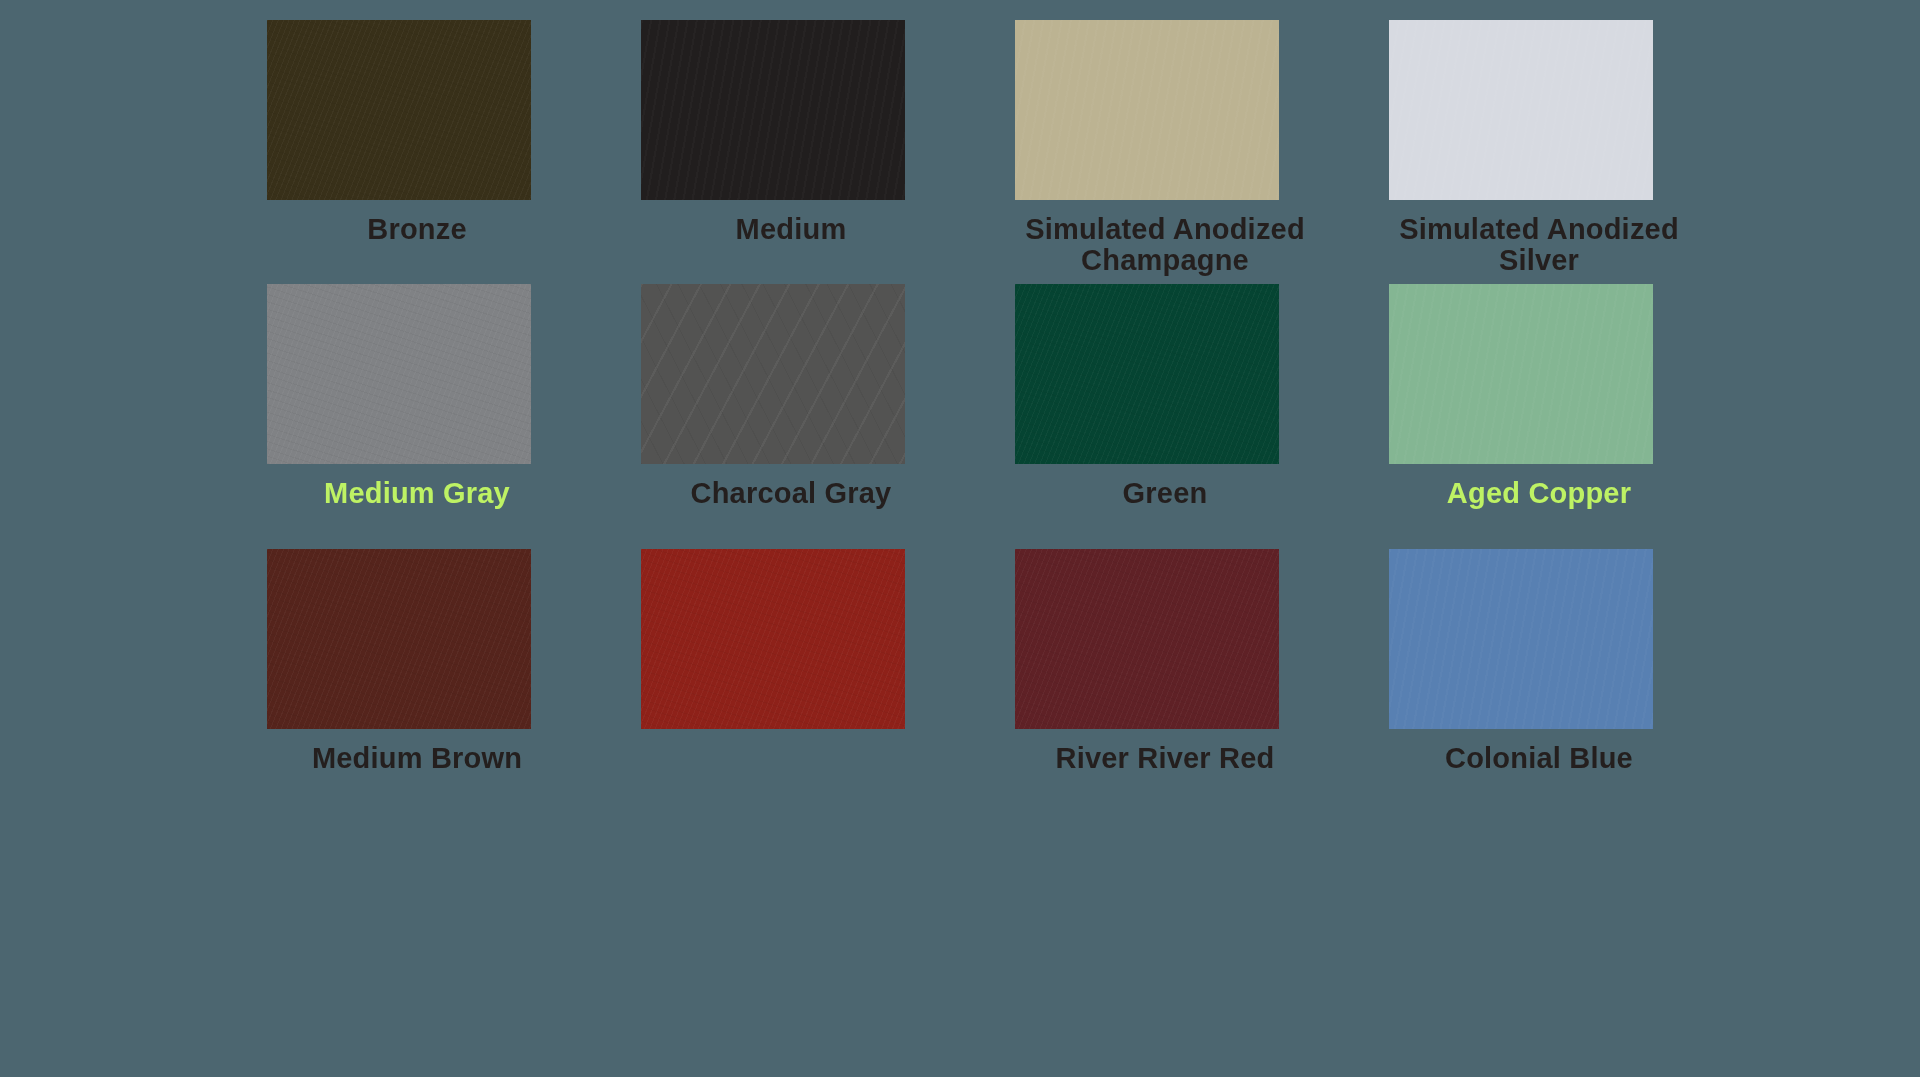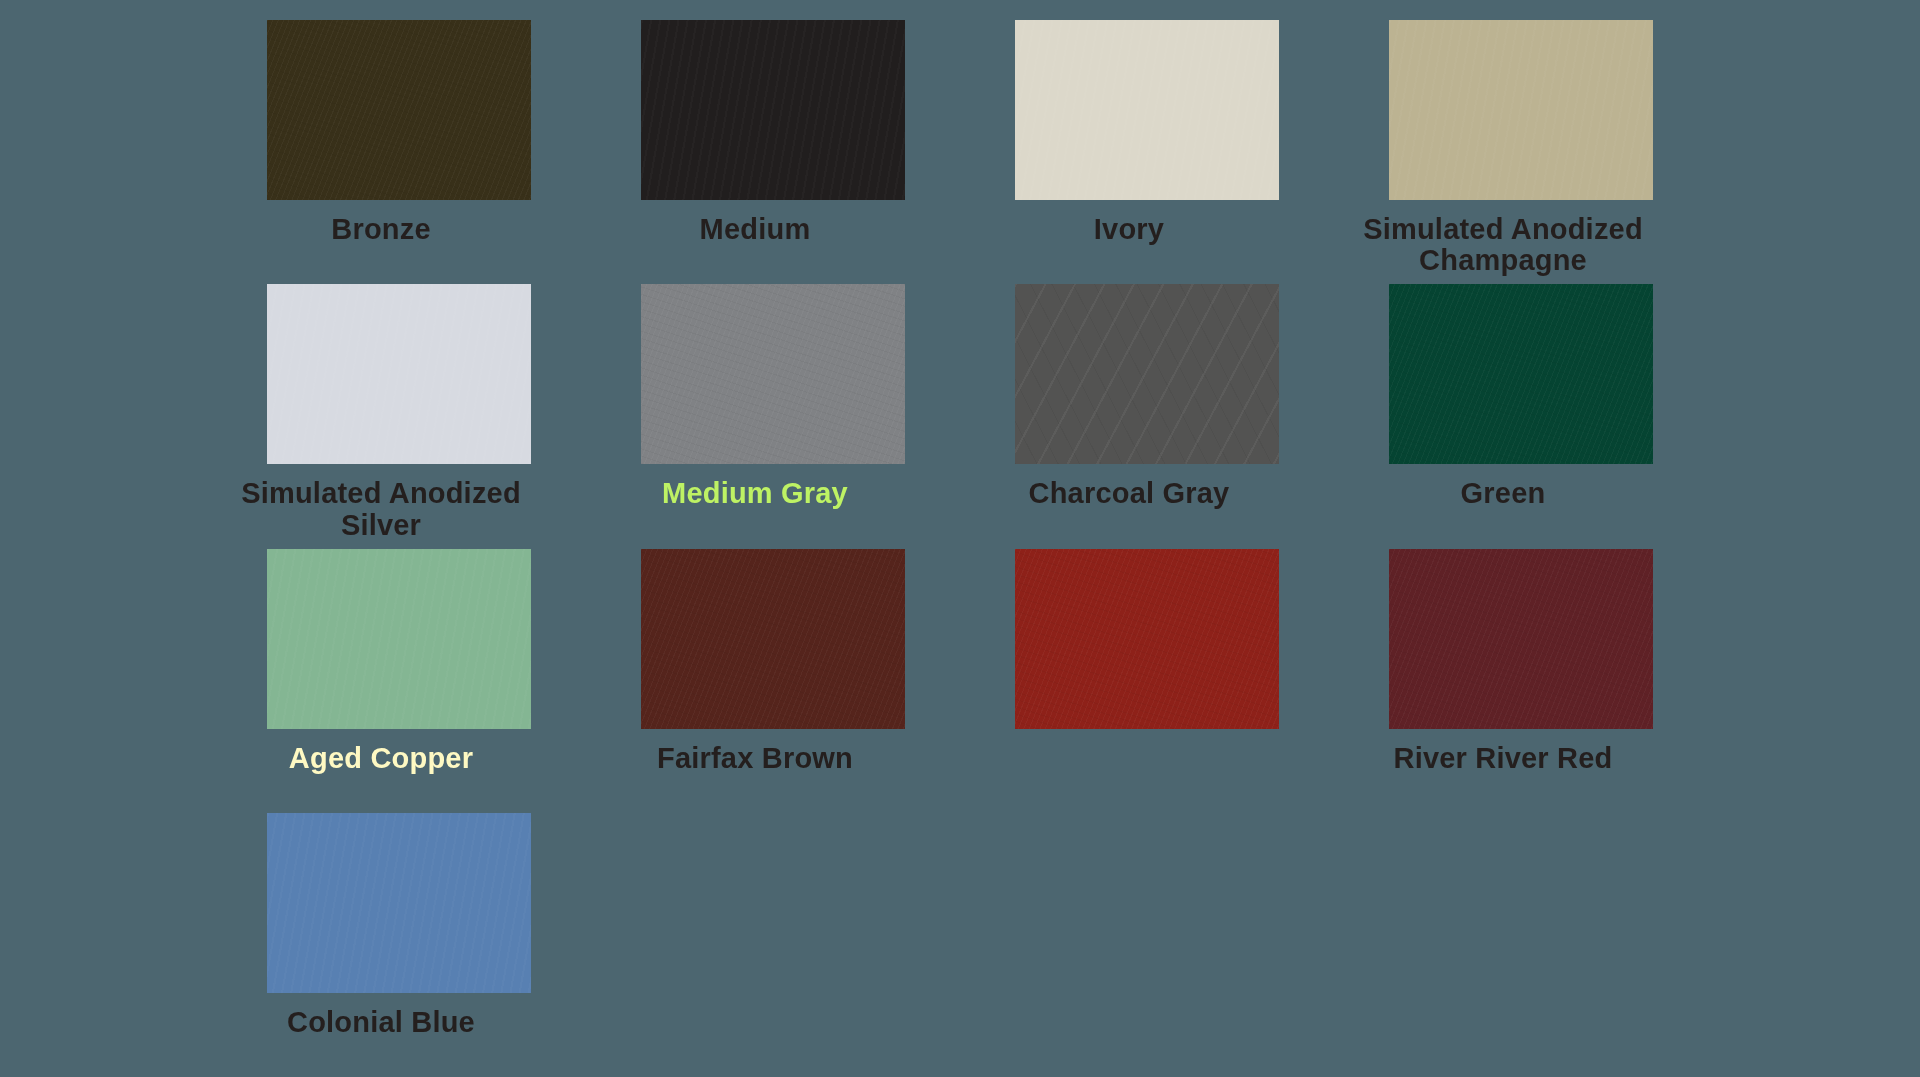--- a/index.html
+++ b/index.html
@@ -28,21 +28,21 @@
     justify-content: center;
     align-content: start;
     width: 100%;
     height: 100%;
     padding-top: 20px;
     box-sizing: border-box;
   }
   .swatch-cell {
     display: flex;
     flex-direction: column;
-    align-items: flex-end;
+    align-items: flex-start;
     width: 264px;
   }
   .swatch-chip {
     width: 264px;
     height: 180px;
     flex: 0 0 180px;
     position: relative;
     overflow: hidden;
   }
   .swatch-chip .chip-texture {
@@ -87,26 +87,20 @@
         </div>
         <div class="swatch-label" style="color: rgb(36, 31, 30);">Bronze</div>
       </div>
       <div class="swatch-cell">
         <div class="swatch-chip tex-soft" style="background: rgb(33, 30, 30); width: 264px; height: 180px; flex-basis: 180px;">
           <div class="chip-texture"></div>
         </div>
         <div class="swatch-label" style="color: rgb(36, 31, 30);">Medium</div>
       </div>
       <div class="swatch-cell">
-        <div class="swatch-chip tex-soft" style="background: rgb(220, 216, 202); width: 264px; height: 180px; flex-basis: 180px;">
-          <div class="chip-texture"></div>
-        </div>
-        <div class="swatch-label" style="color: rgb(36, 31, 30);">Ivory</div>
-      </div>
-      <div class="swatch-cell">
         <div class="swatch-chip tex-soft" style="background: rgb(188, 179, 146); width: 264px; height: 180px; flex-basis: 180px;">
           <div class="chip-texture"></div>
         </div>
         <div class="swatch-label" style="color: rgb(36, 31, 30);">Simulated Anodized
 Champagne</div>
       </div>
       <div class="swatch-cell">
         <div class="swatch-chip tex-soft" style="background: rgb(215, 218, 225); width: 264px; height: 180px; flex-basis: 180px;">
           <div class="chip-texture"></div>
         </div>
@@ -128,27 +122,27 @@
       <div class="swatch-cell">
         <div class="swatch-chip tex-grain" style="background: rgb(5, 68, 50); width: 264px; height: 180px; flex-basis: 180px;">
           <div class="chip-texture"></div>
         </div>
         <div class="swatch-label" style="color: rgb(36, 31, 30);">Green</div>
       </div>
       <div class="swatch-cell">
         <div class="swatch-chip tex-soft" style="background: rgb(132, 182, 147); width: 264px; height: 180px; flex-basis: 180px;">
           <div class="chip-texture"></div>
         </div>
-        <div class="swatch-label" style="color: #fef9c3;">Aged Copper</div>
+        <div class="swatch-label" style="color: #bef264;">Aged Copper</div>
       </div>
       <div class="swatch-cell">
         <div class="swatch-chip tex-grain" style="background: rgb(85, 36, 28); width: 264px; height: 180px; flex-basis: 180px;">
           <div class="chip-texture"></div>
         </div>
-        <div class="swatch-label" style="color: rgb(36, 31, 30);">Fairfax Brown</div>
+        <div class="swatch-label" style="color: rgb(36, 31, 30);">Medium Brown</div>
       </div>
       <div class="swatch-cell">
         <div class="swatch-chip tex-grain" style="background: rgb(142, 33, 25); width: 264px; height: 180px; flex-basis: 180px;">
           <div class="chip-texture"></div>
         </div>
       </div>
       <div class="swatch-cell">
         <div class="swatch-chip tex-grain" style="background: rgb(95, 33, 38); width: 264px; height: 180px; flex-basis: 180px;">
           <div class="chip-texture"></div>
         </div>

